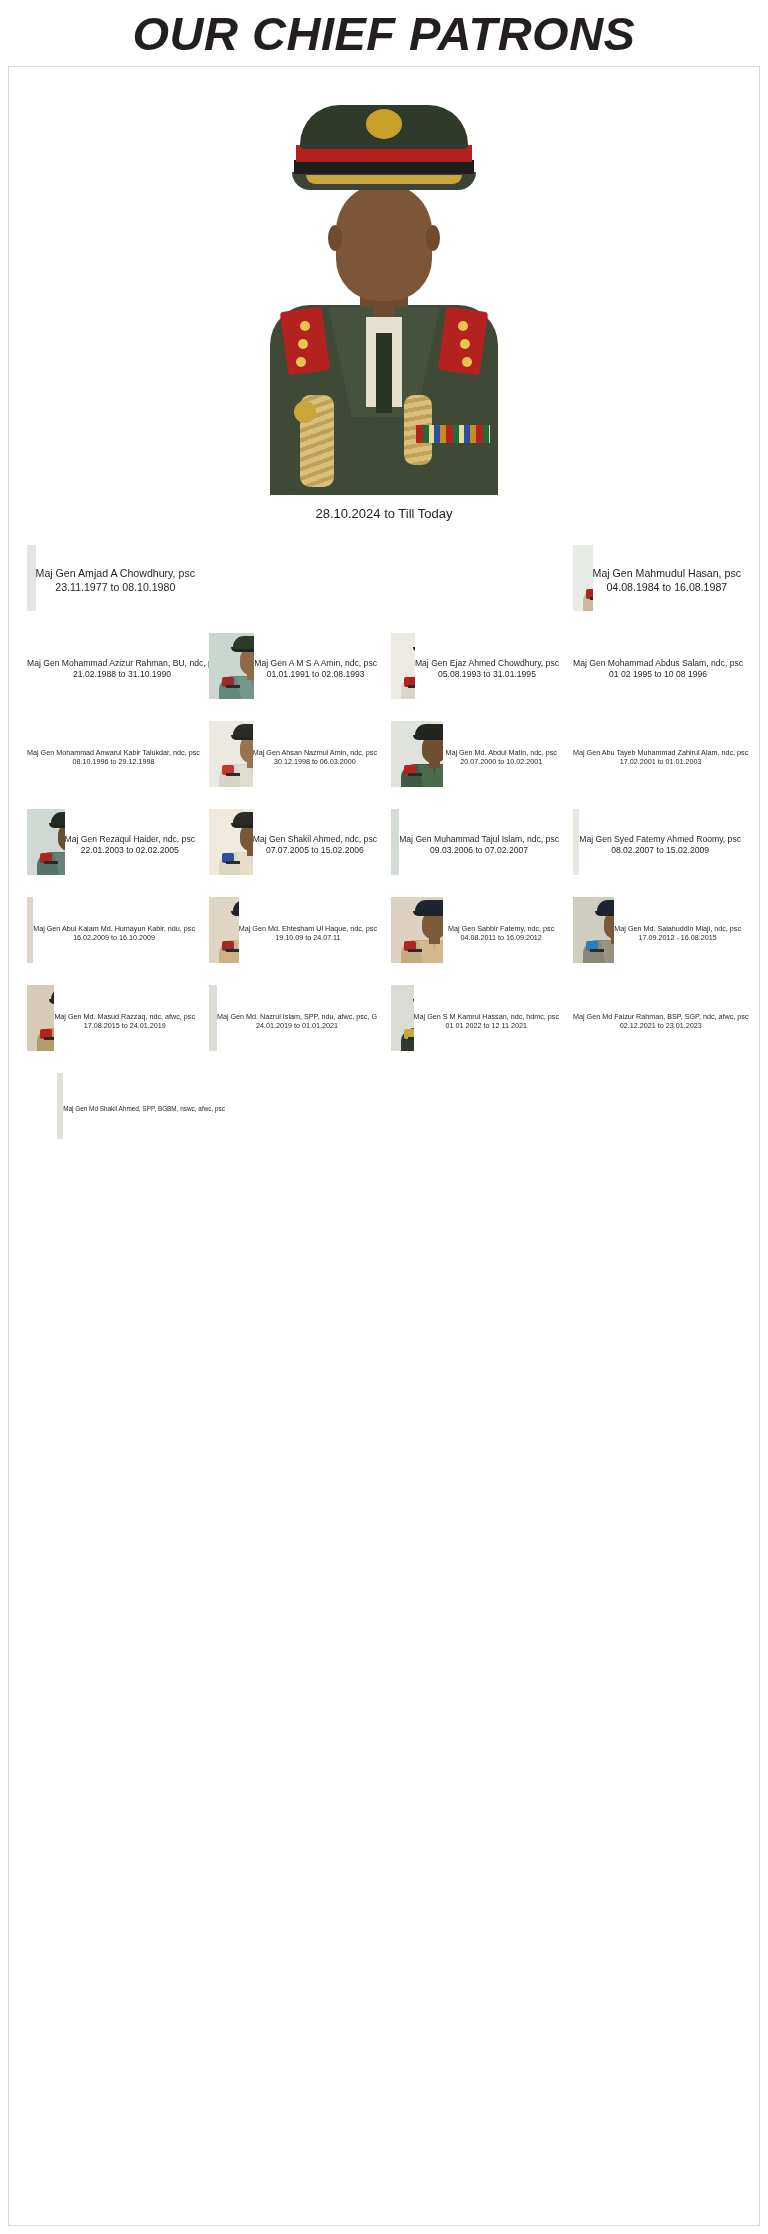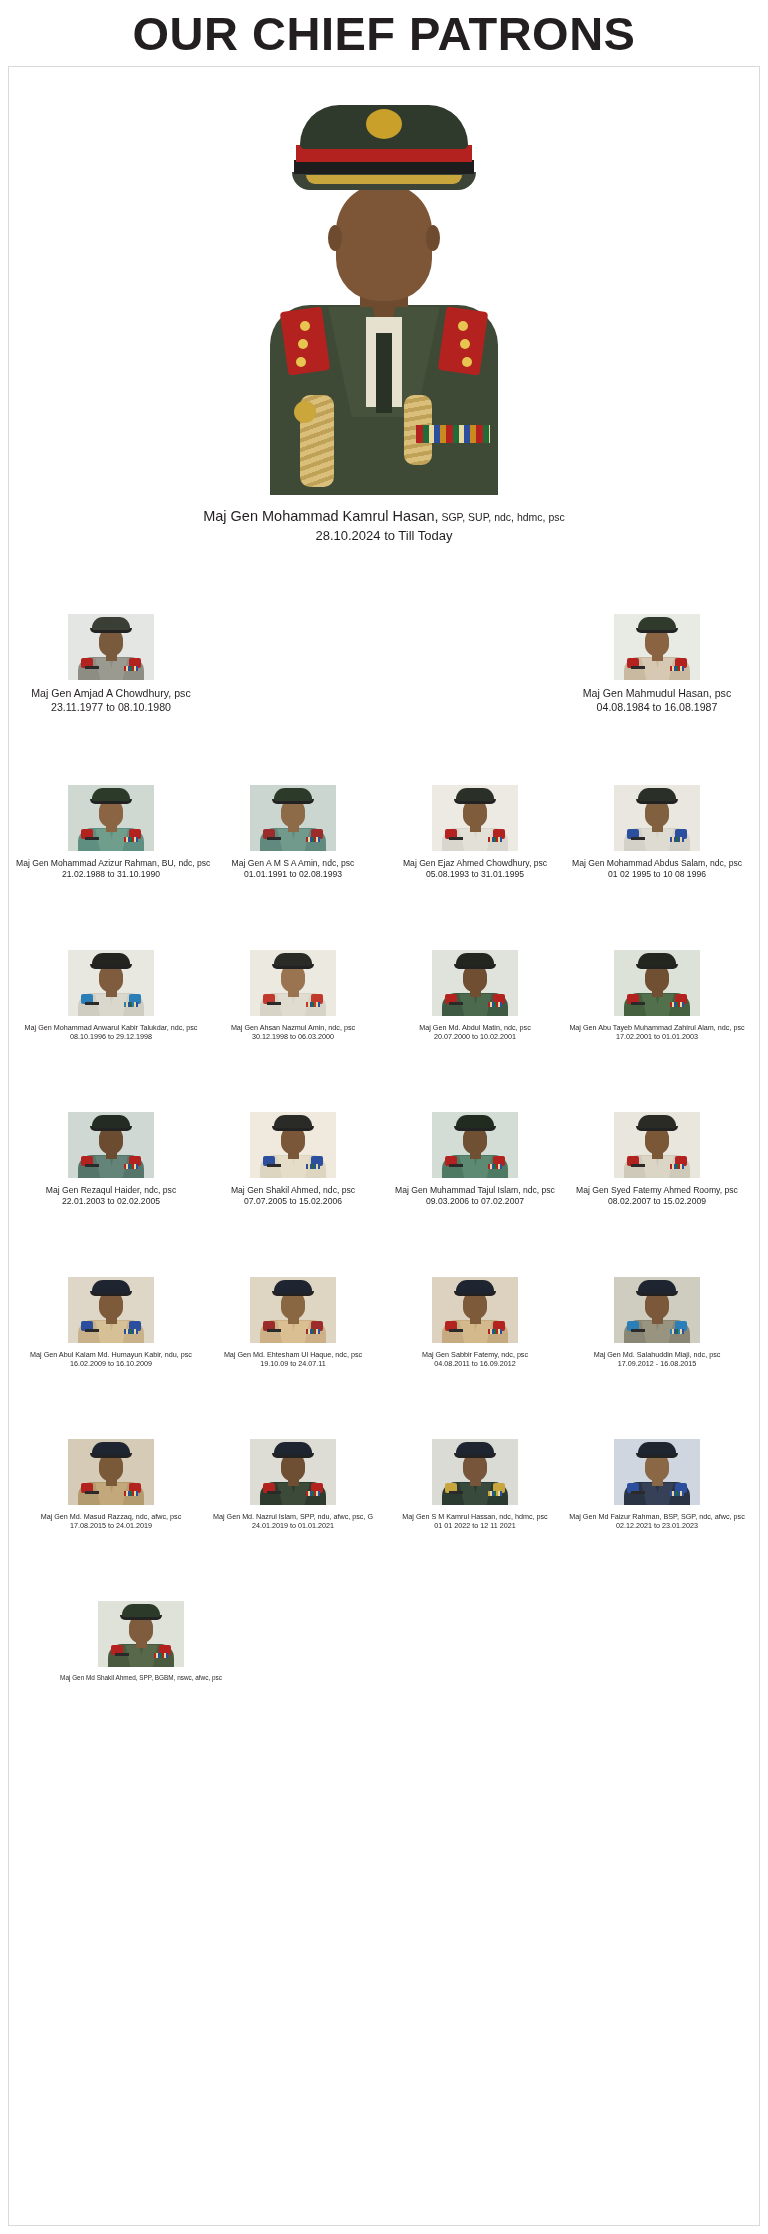--- a/index.html
+++ b/index.html
@@ -17,20 +17,21 @@
   }
 
   
   #page-header {
     width: 768px;
     height: 66px;
     display: flex;
     align-items: center;
     justify-content: center;
     background: #ffffff;
+    font-style: italic;
   }
   #page-header .title {
     font-family: "Liberation Sans", sans-serif;
     font-weight: bold;
     font-size: 47px;
     letter-spacing: 0.5px;
     color: #231f20;
     line-height: 1;
     white-space: nowrap;
   }
@@ -82,23 +83,22 @@
     justify-content: space-between;
     align-items: flex-start;
     padding: 0 18px;
     margin-top: 22px;
   }
   .patron-row.row-last { justify-content: flex-start; padding-left: 48px; }
 
   .patron-cell {
     width: 168px;
     display: flex;
-    flex-direction: column;
+    flex-direction: row;
     align-items: center;
-    margin-top: 48px;
   }
   .patron-cell .thumb {
     width: 86px;
     height: 66px;
     overflow: hidden;
     position: relative;
     border: 0;
     background: #efefef;
   }
   .patron-cell .cell-caption {
@@ -192,23 +192,20 @@
       <div class="lg-ear-l"></div>
       <div class="lg-ear-r"></div>
       <div class="lg-cap-peak"></div>
       <div class="lg-cap-gold"></div>
       <div class="lg-cap-black"></div>
       <div class="lg-cap-red"></div>
       <div class="lg-cap-crown"></div>
       <div class="lg-cap-badge"></div>
     </div>
     <div class="caption">
-      <div>
-        <span class="name-main">Maj Gen Mohammad Kamrul Hasan,</span><span class="name-post"> SGP, SUP, ndc, hdmc, psc</span>
-      </div>
       <div class="featured-dates">28.10.2024 to Till Today</div>
     </div>
   </div>
 
   <div id="rows-container">
       <div class="patron-row sz-13">
         <div class="patron-cell">
           <div class="thumb">
             <div class="th-bg" style="background:#e4e6e3"></div>
             <div class="th-body" style="background:#8e8d84"></div>

